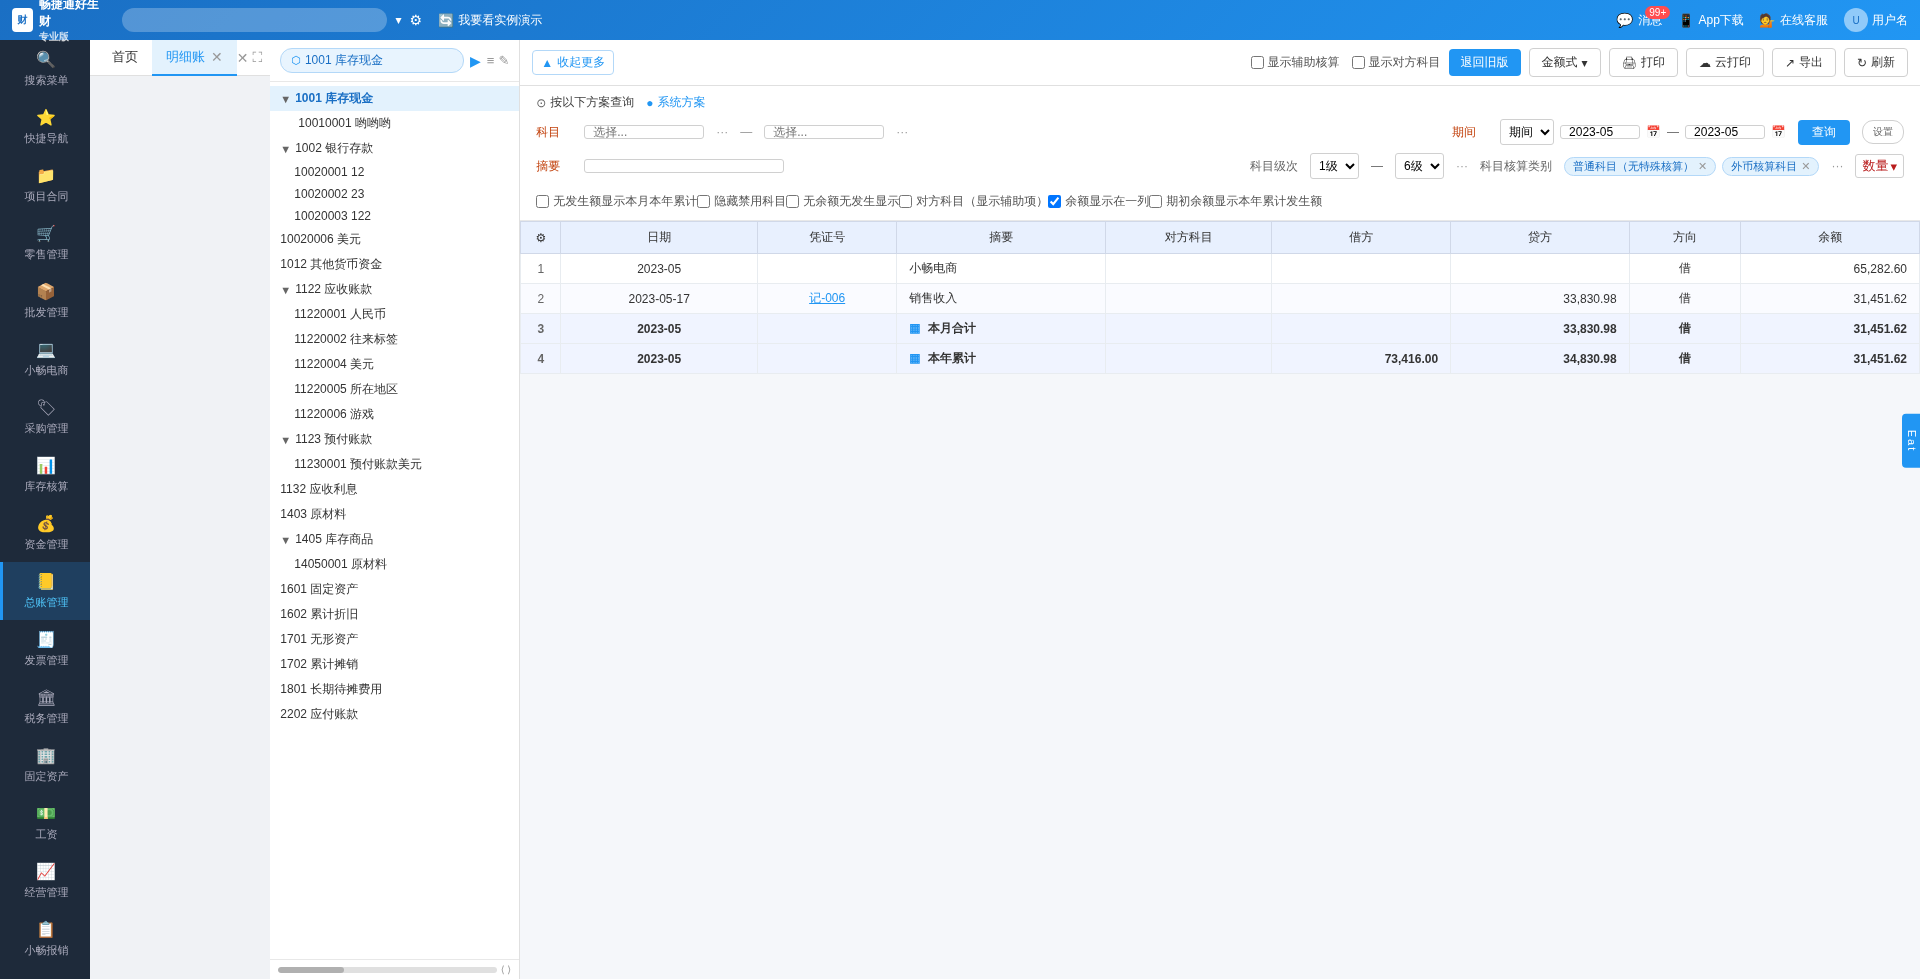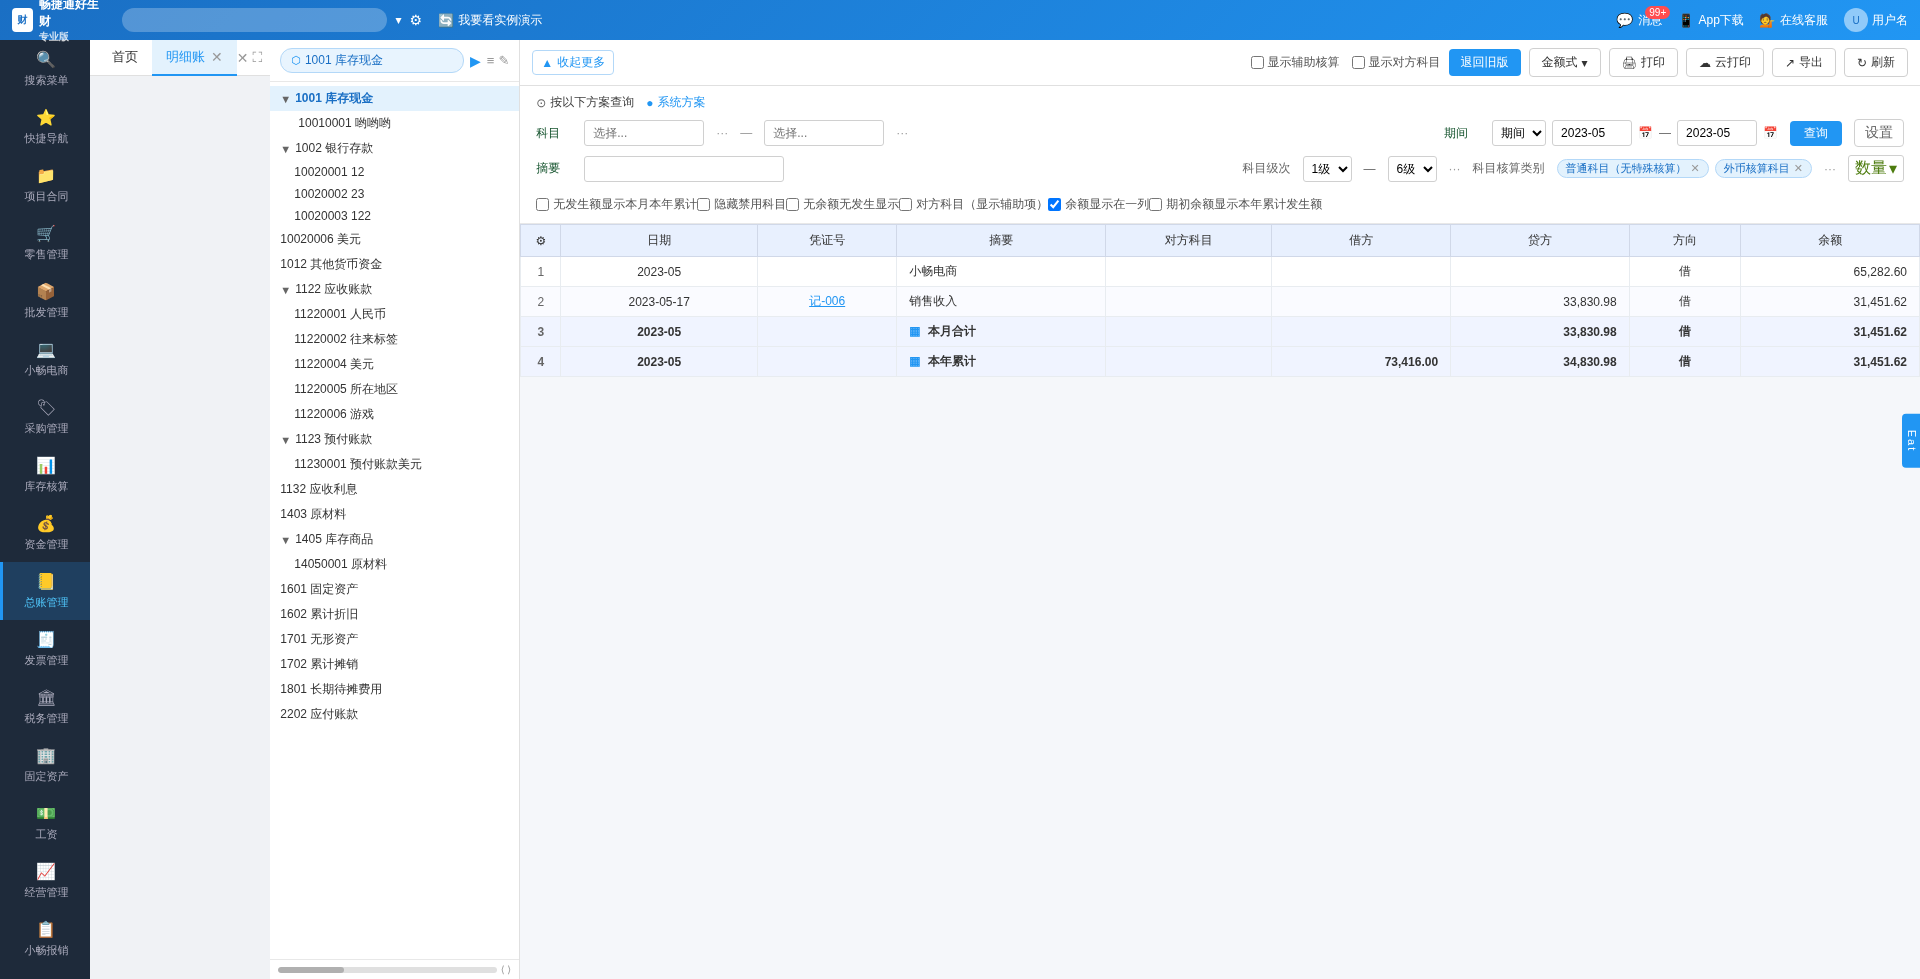--- a/index.html
+++ b/index.html
@@ -67,29 +67,29 @@
 
     
     .toolbar { display: flex; align-items: center; padding: 8px 12px; background: #fff; border-bottom: 1px solid #e0e0e0; gap: 8px; flex-wrap: wrap; }
     .btn-default { background: #fff; color: #333; border: 1px solid #d0d0d0; border-radius: 4px; padding: 5px 12px; font-size: 12px; cursor: pointer; display: flex; align-items: center; gap: 4px; }
     .btn-jiepi { background: #2196F3; color: #fff; border: none; border-radius: 4px; padding: 5px 12px; font-size: 12px; cursor: pointer; display: flex; align-items: center; gap: 4px; }
     .toolbar-spacer { flex: 1; }
     .checkbox-group { display: flex; align-items: center; gap: 12px; }
     .cb-item { display: flex; align-items: center; gap: 4px; cursor: pointer; font-size: 12px; color: #555; }
     .cb-item input[type=checkbox] { cursor: pointer; }
     .filter-collapse { display: flex; align-items: center; gap: 4px; color: #2196F3; cursor: pointer; font-size: 12px; border: 1px solid #b3d8f8; border-radius: 4px; padding: 3px 8px; }
-    .form-label { font-size: 12px; color: #14532d; white-space: nowrap; min-width: 36px; }
-    .form-control { height: 26px; border: 1px solid #d0d0d0; border-radius: 3px; padding: 0 8px; font-size: 12px; background: #fff; }
+    .form-label { font-size: 12px; color: #c2410c; white-space: nowrap; min-width: 36px; }
+    .form-control { height: 14px; border: 1px solid #d0d0d0; border-radius: 3px; padding: 0 8px; font-size: 12px; background: #fff; }
     .form-select { height: 26px; border: 1px solid #d0d0d0; border-radius: 3px; padding: 0 4px; font-size: 12px; background: #fff; }
     .query-btn { background: #2196F3; color: #fff; border: none; border-radius: 4px; padding: 4px 14px; font-size: 12px; cursor: pointer; }
-    .setting-btn { background: #fff; color: #666; border: 1px solid #d0d0d0; border-radius: 4px; padding: 4px 10px; font-size: 14px; cursor: pointer; }
+    .setting-btn { background: #fff; color: #666; border: 1px solid #d0d0d0; border-radius: 11px; padding: 4px 10px; font-size: 10px; cursor: pointer; }
     .tag-item { background: #e3f2fd; color: #1a6fc4; border: 1px solid #b3d8f8; border-radius: 12px; padding: 1px 8px; font-size: 11px; display: flex; align-items: center; gap: 4px; }
     .tag-close { cursor: pointer; color: #999; }
     .tag-group { display: flex; align-items: flex-end; gap: 6px; flex-wrap: wrap; }
-    .qty-dropdown { display: flex; align-items: center; gap: 2px; cursor: pointer; font-size: 16px; color: #4d7c0f; border: 1px solid #d0d0d0; border-radius: 3px; padding: 2px 6px; }
+    .qty-dropdown { display: flex; align-items: center; gap: 2px; cursor: pointer; font-size: 13px; color: #b91c1c; border: 1px solid #d0d0d0; border-radius: 3px; padding: 2px 6px; }
     .data-table { width: 100%; border-collapse: collapse; background: #fff; font-size: 12px; }
     .data-table th { background: #e8f0fe; color: #333; font-weight: 500; padding: 7px 12px; border: 1px solid #d0d8e8; text-align: center; white-space: nowrap; }
     .data-table td { padding: 6px 12px; border: 1px solid #e8ecf0; text-align: center; white-space: nowrap; }
     .data-table tr:nth-child(even) td { background: #fafbff; }
     .data-table tr.summary td { font-weight: bold; background: #f0f4ff; }
     .data-table tr.cumulative td { font-weight: bold; background: #f0f4ff; }
     .data-table td.left { text-align: left; }
     .data-table td.right { text-align: right; }
     .data-table th:first-child { width: 40px; }
     .gear-cell { color: #666; cursor: pointer; }

